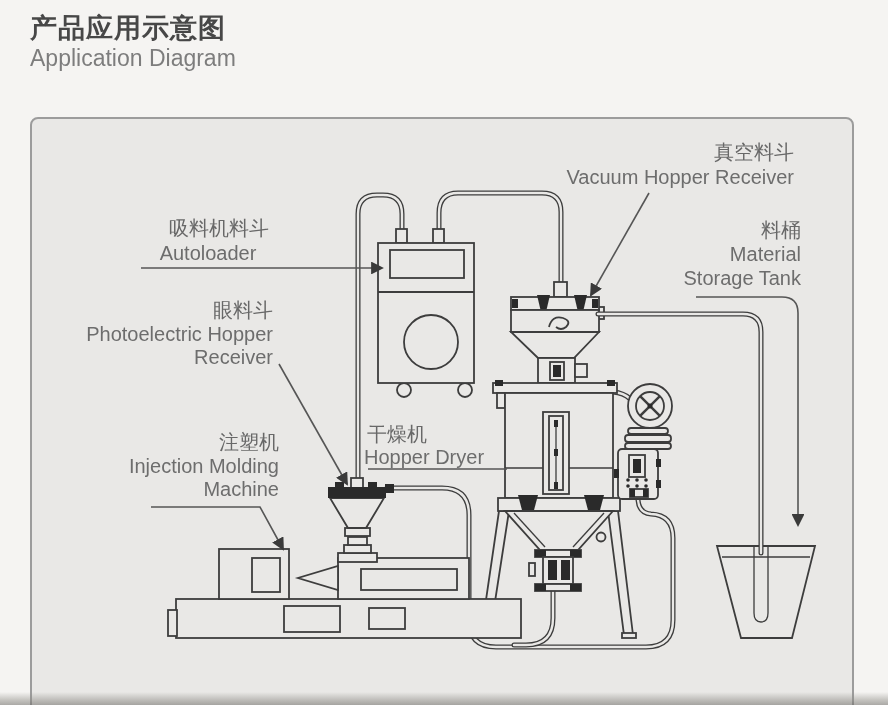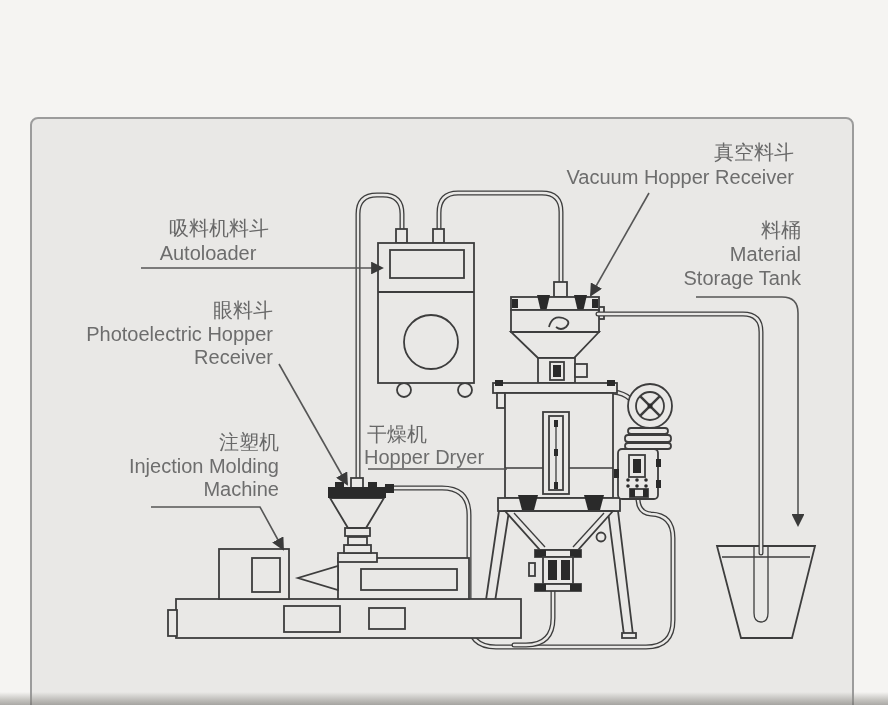--- a/index.html
+++ b/index.html
@@ -28,20 +28,22 @@
   .pipe-outer{stroke:#3d3d3d;stroke-width:5;fill:none;stroke-linecap:round;}
   .pipe-inner{stroke:#e9e8e6;stroke-width:2.4;fill:none;stroke-linecap:round;}
   .callout{stroke:#565656;stroke-width:1.6;fill:none;}
   .lbl-zh{font-size:20px;fill:#686868;}
   .lbl-en{font-size:20px;fill:#6d6d6d;}
 </style>
 </head>
 <body>
 
 <div class="title-block">
+  <div class="title-zh">产品应用示意图</div>
+  <div class="title-en">Application Diagram</div>
 </div>
 
 <div class="panel">
 <svg width="826" height="565" viewBox="30 117 826 565" xmlns="http://www.w3.org/2000/svg">
   <defs>
     <marker id="arr" viewBox="0 0 10 10" refX="8.5" refY="5" markerWidth="8" markerHeight="8" orient="auto-start-reverse">
       <path d="M0,0 L10,5 L0,10 Z" fill="#3a3a3a"></path>
     </marker>
     <path id="p1" d="M 401 230 L 401 213 Q 401 194 382 194 L 376 194 Q 357 194 357 213 L 357 478"></path>
     <path id="p2" d="M 438 230 L 438 212 Q 438 192 457 192 L 541 192 Q 560 192 560 211 L 560 283"></path>

